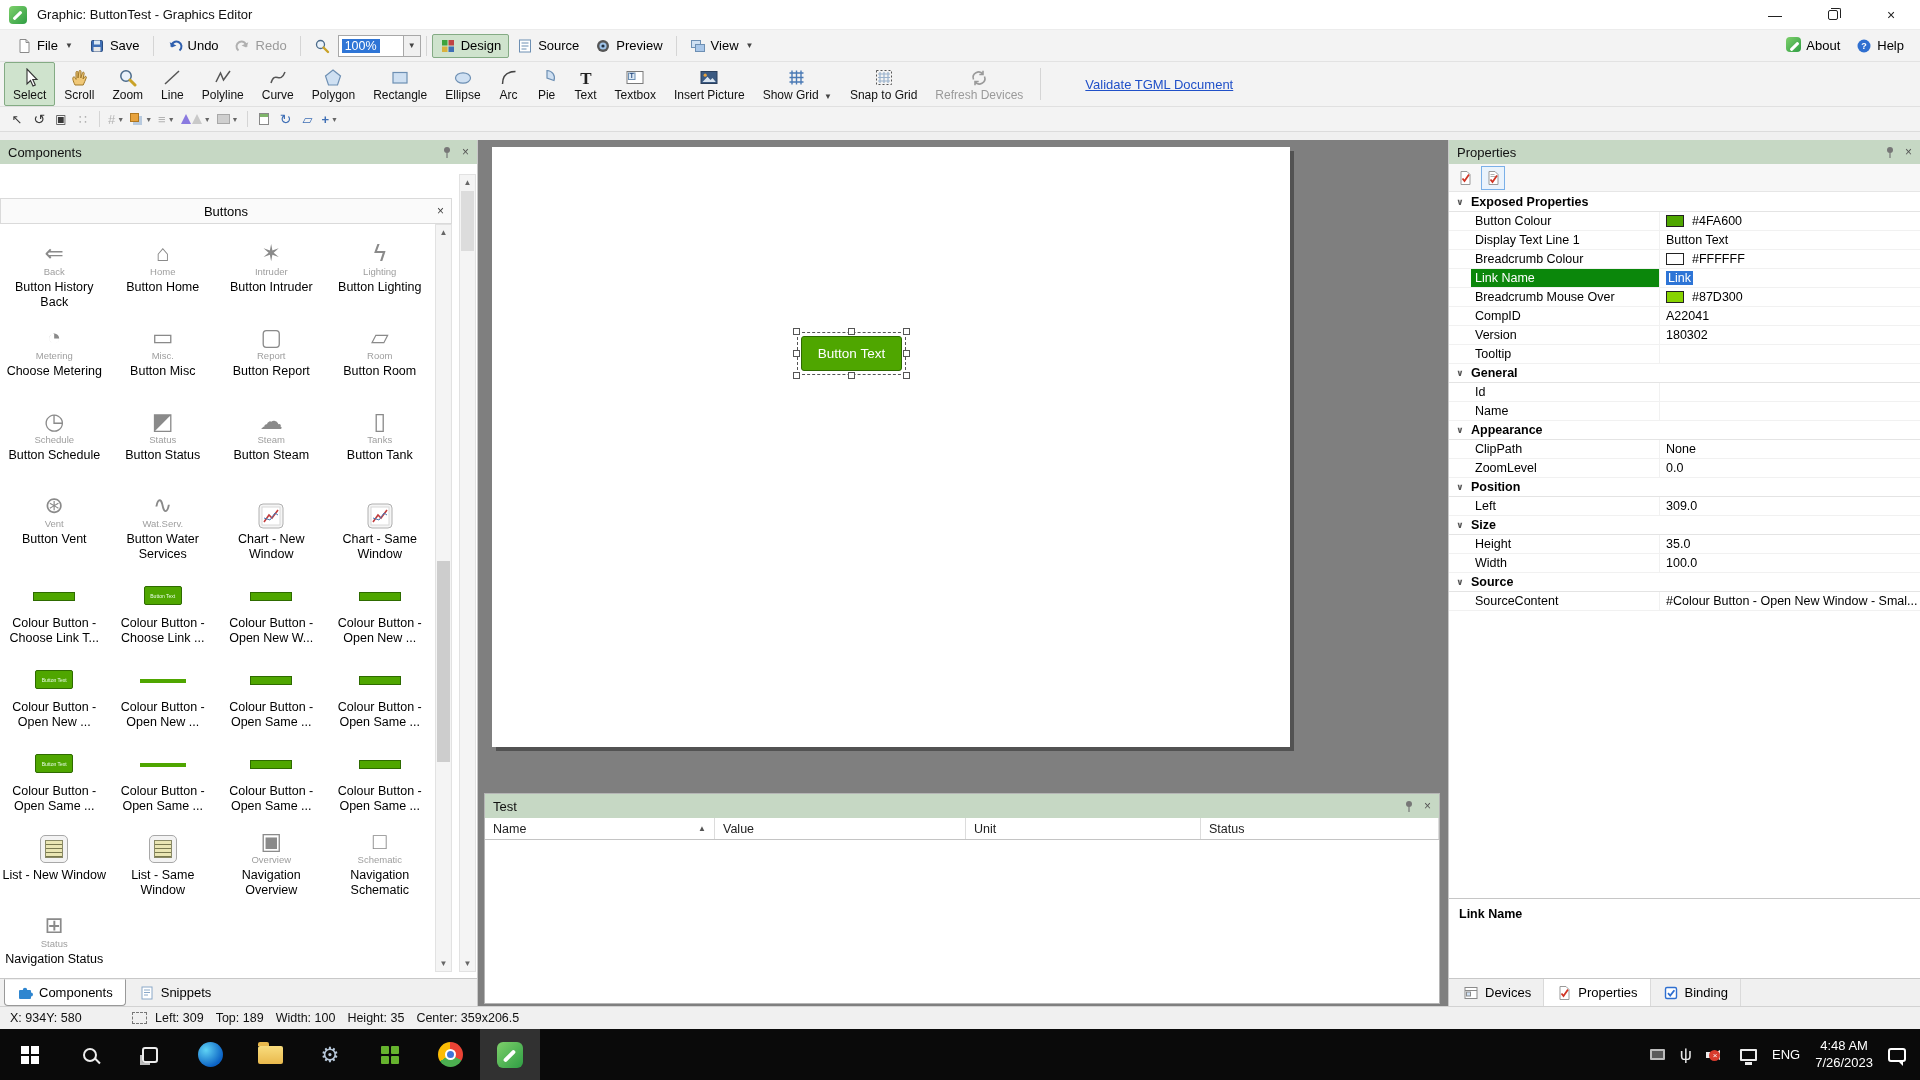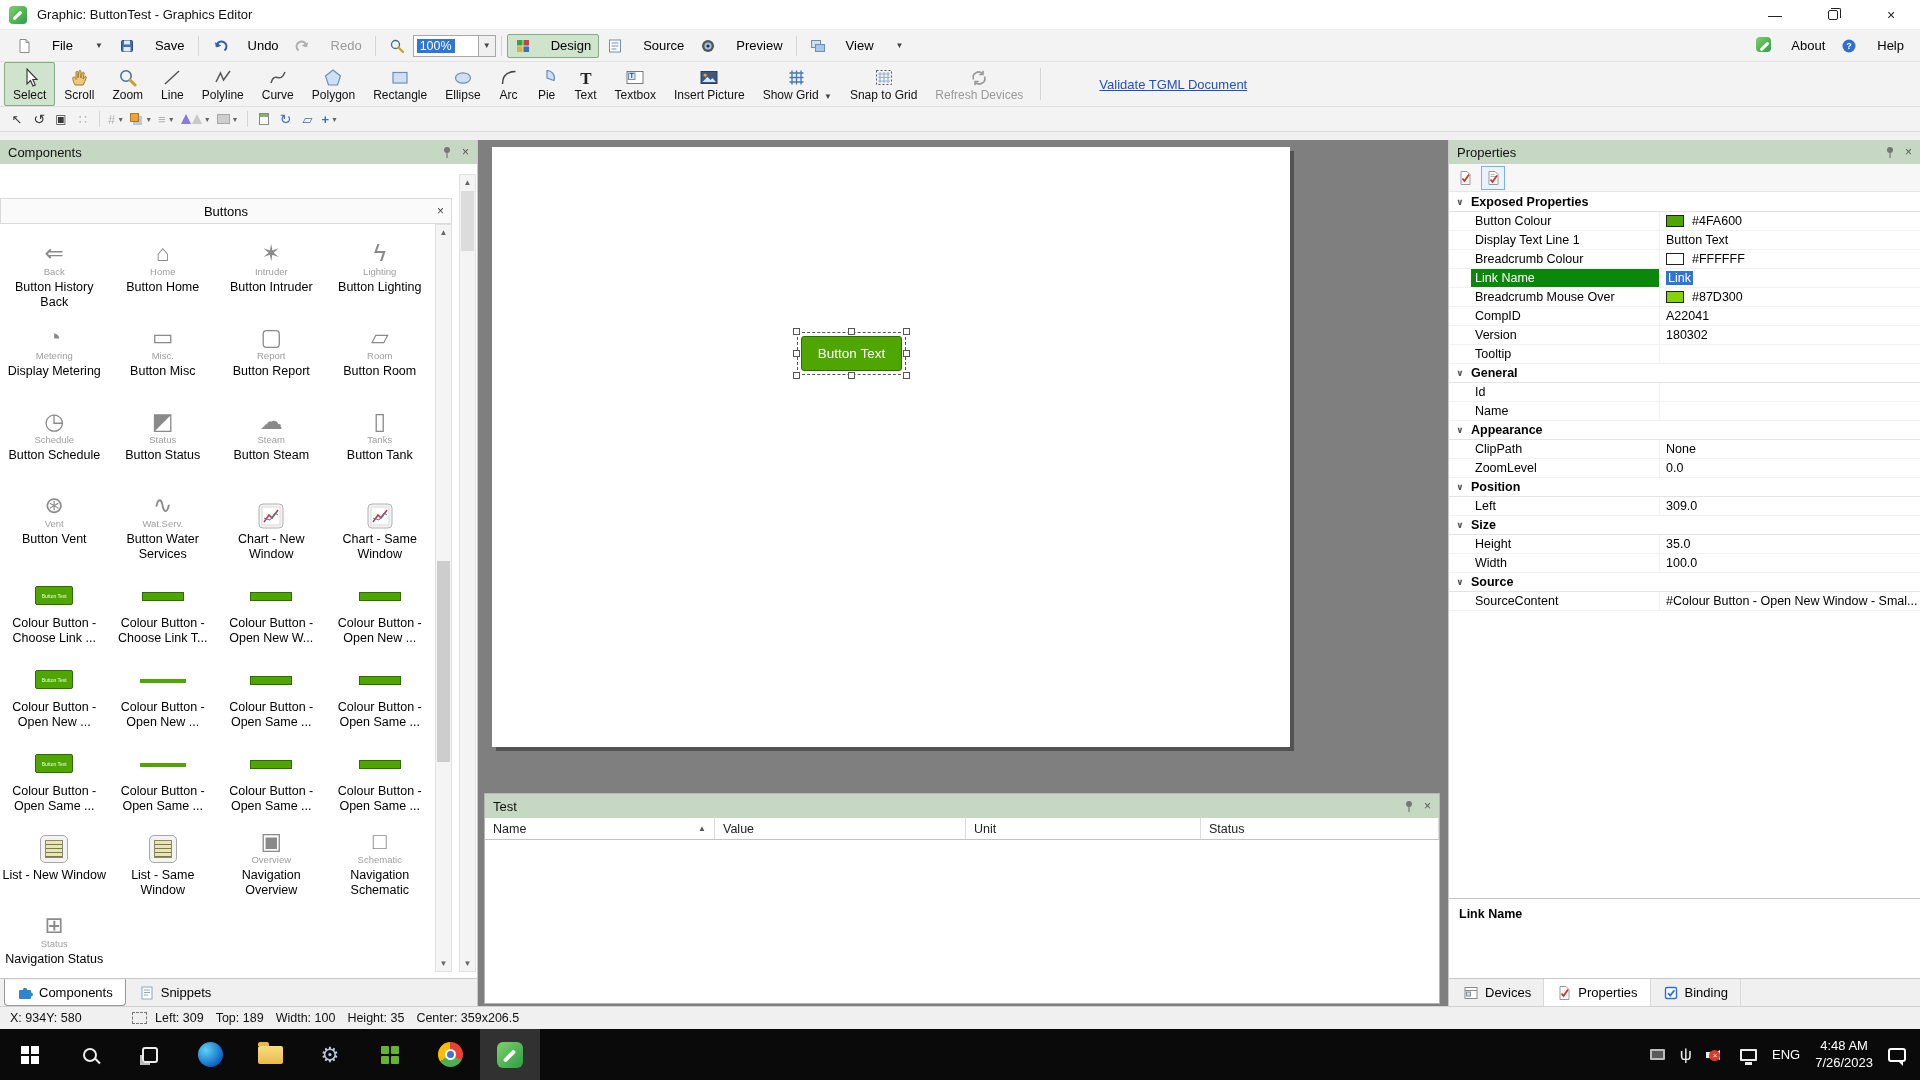--- a/index.html
+++ b/index.html
@@ -14,37 +14,37 @@
 #titlebar .mini-editor{margin:0 10px 0 9px}
 #title{font-size:13px;color:#111}
 .wbtns{margin-left:auto;display:flex;height:100%}
 .wbtn{width:58px;height:100%;display:flex;align-items:center;justify-content:center;font-size:14px;color:#222}
 .maxbox{width:10px;height:10px;border:1px solid #222;border-radius:2px;position:relative}
 .maxbox::before{content:"";position:absolute;left:2px;top:-3px;width:9px;height:9px;border:1px solid #222;border-left:none;border-bottom:none;border-radius:0 2px 0 0}
 
 #menubar{position:absolute;top:30px;height:32px;left:0;right:0;background:#f3f3f3;border-bottom:1px solid #e2e2e2;display:flex;align-items:center;padding:0 8px}
 #menubar-left,#menubar-right{display:flex;align-items:center}
 #menubar-right{margin-left:auto}
-.mbtn{display:flex;align-items:center;gap:20px;padding:3px 7px;border:1px solid transparent;border-radius:2px;font-size:13px;white-space:nowrap}
+.mbtn{display:flex;align-items:center;gap:5px;padding:3px 7px;border:1px solid transparent;border-radius:2px;font-size:13px;white-space:nowrap}
 .mbtn.active{background:#cfe3cd;border-color:#84ab84}
 .mbtn.disabled{color:#9a9a9a}
 .msep{width:1px;height:20px;background:#d5d5d5;margin:0 5px}
 .caret{font-size:8px;color:#444;margin-left:2px}
 .zoomcombo{width:66px;height:22px;background:#fff;border:1px solid #a8a8a8;display:flex;align-items:center;padding:0 3px}
 .zval{background:#2e75d6;color:#fff;padding:0 3px;font-size:12.5px}
 .combobtn{width:17px;height:22px;border:1px solid #a8a8a8;border-left:none;background:#f0f0f0;display:flex;align-items:center;justify-content:center;font-size:8px;color:#444}
 
 #toolbar{position:absolute;top:62px;height:45px;left:0;right:0;background:#f3f3f3;border-bottom:1px solid #e0e0e0;display:flex;align-items:stretch;padding:0 4px}
 #tools{display:flex;align-items:stretch}
 .tbtn{display:flex;flex-direction:column;align-items:center;justify-content:flex-end;gap:1px;padding:3px 8px 3px;border:1px solid transparent;border-radius:2px;font-size:12px;white-space:nowrap;color:#111}
 .tbtn.active{background:#cfe3cd;border-color:#84ab84}
 .tbtn.disabled{color:#9a9a9a}
 .ticon{height:20px;display:flex;align-items:flex-end;justify-content:center}
 .tsep{width:1px;background:#d5d5d5;margin:6px 8px}
-#validate-link{align-self:center;margin-left:50px;color:#2050c8;text-decoration:underline;font-size:13px;white-space:nowrap}
+#validate-link{align-self:center;margin-left:36px;color:#2050c8;text-decoration:underline;font-size:13px;white-space:nowrap}
 
 #fmtbar{position:absolute;top:107px;height:25px;left:0;right:0;background:#f3f3f3;border-bottom:1px solid #dcdcdc;display:flex;align-items:center;padding:0 7px;gap:2px}
 .fbtn{display:flex;align-items:center;justify-content:center;min-width:20px;height:20px;padding:0 2px;color:#3a3a3a;font-size:14px}
 .fbtn.disabled{color:#b3b3b3}
 .fsep{width:1px;height:16px;background:#d5d5d5;margin:0 4px}
 .fcaret{font-size:7px;color:#666;margin-left:2px}
 .ic-stack{width:9px;height:9px;background:#e8a33d;border:1px solid #b07820;box-shadow:3px 3px 0 #b8cade;margin:0 4px 4px 0}
 .ic-flip-l{width:0;height:0;border-left:5px solid transparent;border-right:5px solid transparent;border-bottom:10px solid #8a7ae0}
 .ic-flip-r{width:0;height:0;border-left:5px solid transparent;border-right:5px solid transparent;border-bottom:10px solid #c9c9c9;margin-left:1px}
 .ic-img-s{width:13px;height:10px;background:#cfcfcf;border:1px solid #a8a8a8}
@@ -560,21 +560,21 @@
               <span class="cg">ϟ</span>
               <span class="ccap">Lighting</span>
             </div>
             <div class="clabel">Button Lighting</div>
           </div>
           <div class="citem">
             <div class="cico">
               <span class="cg">◔</span>
               <span class="ccap">Metering</span>
             </div>
-            <div class="clabel">Display Metering</div>
+            <div class="clabel">Choose Metering</div>
           </div>
           <div class="citem">
             <div class="cico">
               <span class="cg">▭</span>
               <span class="ccap">Misc.</span>
             </div>
             <div class="clabel">Button Misc</div>
           </div>
           <div class="citem">
             <div class="cico">
@@ -653,29 +653,29 @@
                   <rect x="4" y="4" width="18" height="18" fill="#fff" stroke="#d8d8d8"></rect>
                   <polyline points="6,19 11,12 14,15 20,7" stroke="#c23b3b" stroke-width="1.6" fill="none"></polyline>
                   <polyline points="6,15 12,17 17,10 20,12" stroke="#4a7ab5" stroke-width="1" fill="none"></polyline>
                 </svg>
               </span>
             </div>
             <div class="clabel">Chart - Same Window</div>
           </div>
           <div class="citem">
             <div class="cico">
+              <span class="cbar-thumb"></span>
+            </div>
+            <div class="clabel">Colour Button - Choose Link T...</div>
+          </div>
+          <div class="citem">
+            <div class="cico">
               <span class="cbtn-thumb">Button Text</span>
             </div>
             <div class="clabel">Colour Button - Choose Link ...</div>
-          </div>
-          <div class="citem">
-            <div class="cico">
-              <span class="cbar-thumb"></span>
-            </div>
-            <div class="clabel">Colour Button - Choose Link T...</div>
           </div>
           <div class="citem">
             <div class="cico">
               <span class="cbar-thumb"></span>
             </div>
             <div class="clabel">Colour Button - Open New W...</div>
           </div>
           <div class="citem">
             <div class="cico">
               <span class="cbar-thumb"></span>

